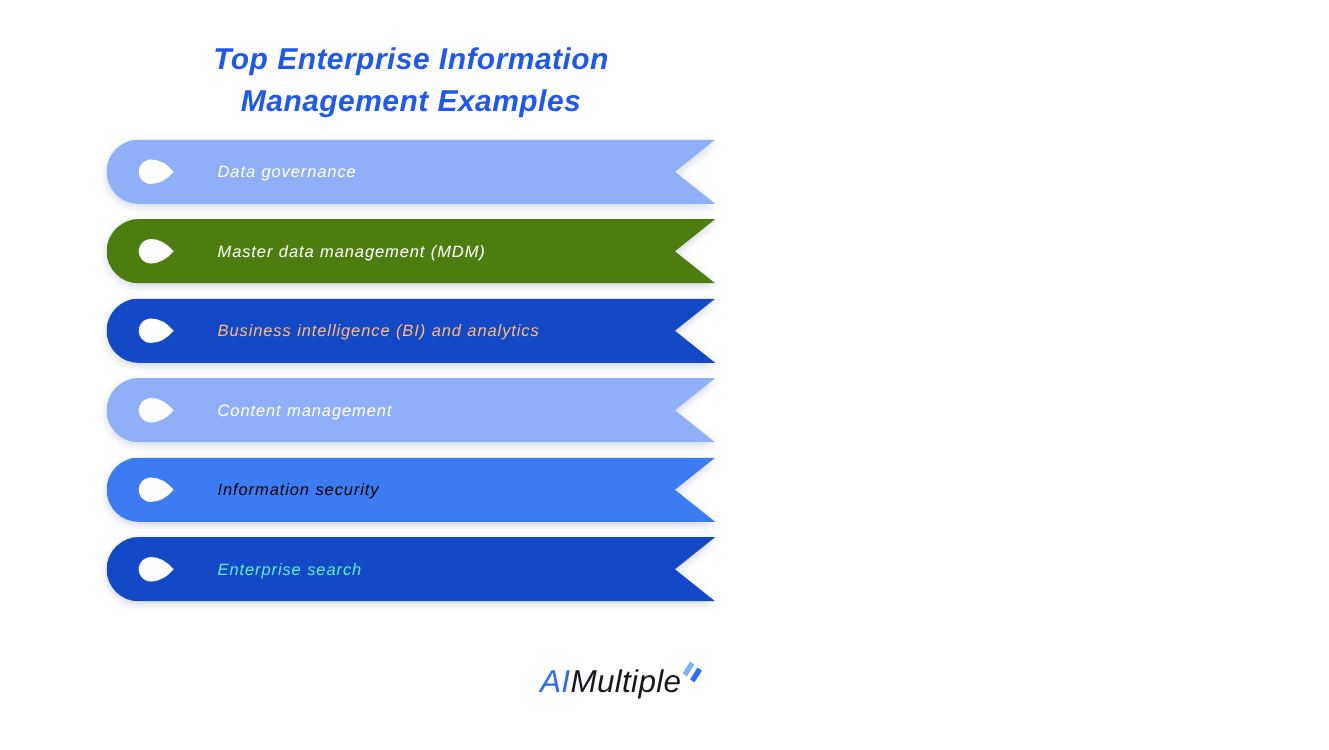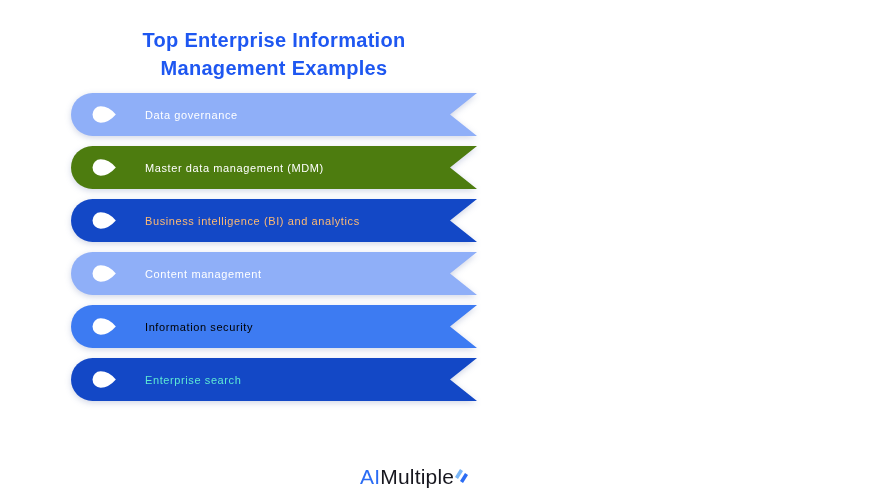--- a/index.html
+++ b/index.html
@@ -3,20 +3,21 @@
 <meta charset="utf-8">
 <style>
   html, body { margin: 0; padding: 0; background: #ffffff; }
   .page {
     position: relative;
     width: 830px;
     height: 500px;
     background: #ffffff;
     overflow: hidden;
     font-family: "Liberation Sans", sans-serif;
+    font-style: italic;
   }
   .content {
     position: absolute;
     left: 71px;
     top: 0;
     width: 406px;
   }
   .title {
     margin: 26px 0 0 0;
     text-align: center;
@@ -56,25 +57,24 @@
     font-size: 11px;
     letter-spacing: 0.6px;
     font-weight: 400;
     white-space: nowrap;
   }
   .logo {
     position: absolute;
     left: 360px;
     top: 443px;
     display: flex;
-    align-items: center;
+    align-items: flex-start;
     font-size: 21px;
     font-weight: 500;
     letter-spacing: 0.2px;
-    margin-top: 22px;
   }
   .logo .spark {
     width: 13px;
     height: 15px;
     margin-left: 1px;
     margin-top: -3px;
   }
 </style>
 </head>
 <body>

